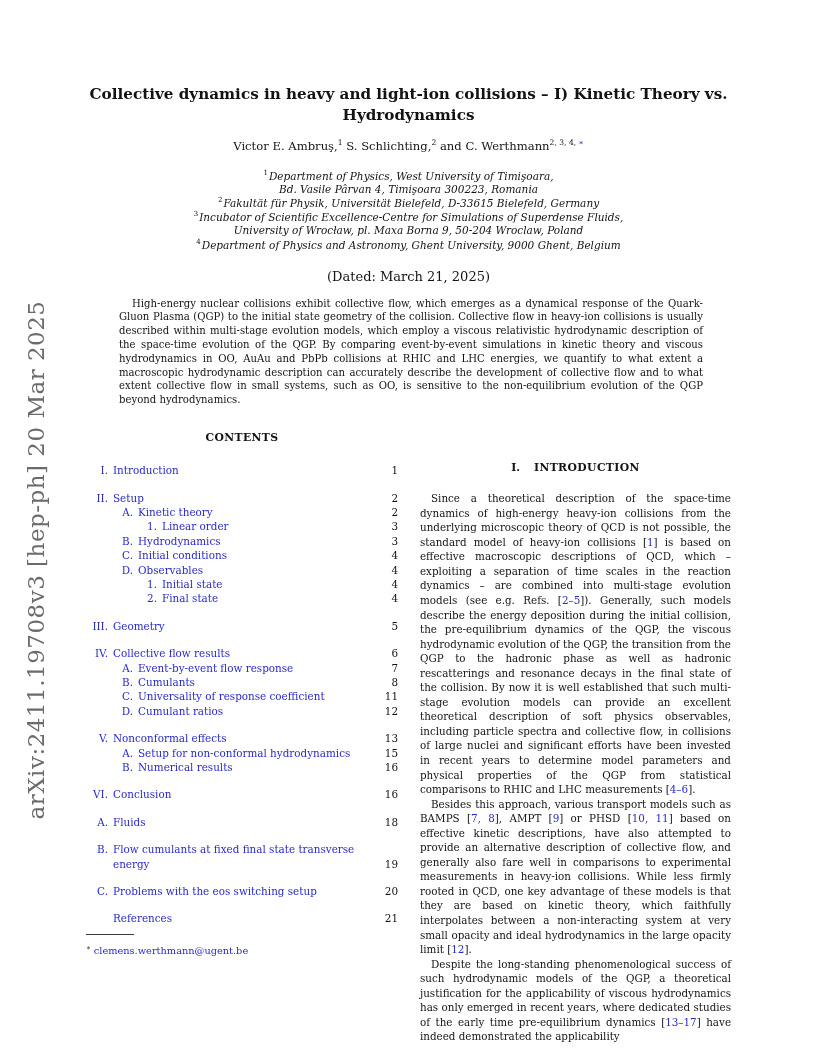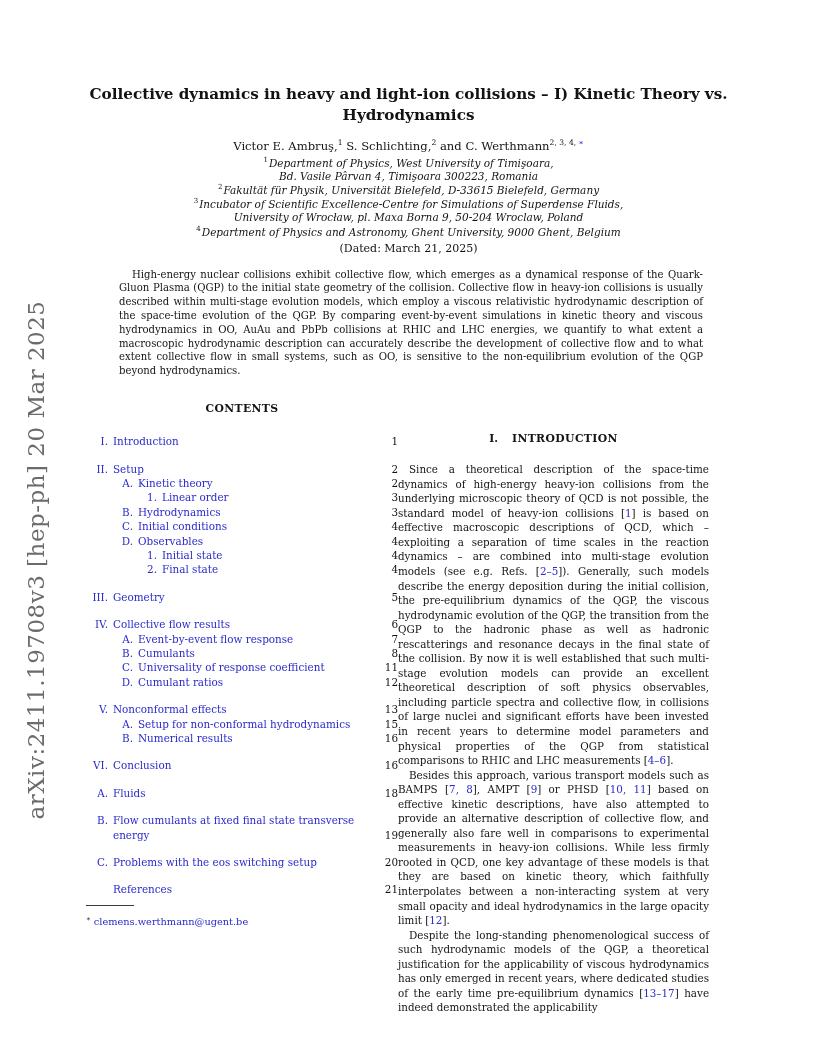--- a/index.html
+++ b/index.html
@@ -28,31 +28,31 @@
   .title{
     margin-top:84px;text-align:center;font-weight:bold;
     font-size:15.2px;line-height:1.35;
   }
   .title-line{display:block;}
 
   .authors{margin-top:13px;text-align:center;font-size:11.6px;}
   .authors sup{font-size:7.6px;}
   .authors .star{color:var(--link);}
 
-  .affils{margin-top:3px;text-align:center;font-style:italic;font-size:10.5px;line-height:1.28;}
+  .affils{margin-top:16px;text-align:center;font-style:italic;font-size:10.5px;line-height:1.28;}
   .affil-line sup{font-size:7px;font-style:normal;margin-right:1px;}
 
-  .dated{margin-top:3px;text-align:center;font-size:11px;}
+  .dated{margin-top:17px;text-align:center;font-size:13px;}
 
   .abstract{
     margin:13px 28px 0 33px;text-align:justify;
     font-size:10.1px;line-height:1.37;text-indent:13px;
   }
 
-  .columns{display:flex;margin-top:19px;}
+  .columns{display:flex;gap:22px;margin-top:19px;}
   .col-left{width:312px;display:flex;flex-direction:column;height:618px;}
   .col-right{width:311px;margin-top:30px;}
 
   .toc-heading{
     text-align:center;font-weight:bold;font-size:10.8px;
     letter-spacing:0.4px;margin:5px 0 19px;
   }
   .toc-row{display:flex;font-size:10.4px;line-height:14.4px;}
   .toc-row.gap{margin-top:13px;}
   .toc-label{flex:0 0 auto;text-align:right;color:var(--link);}

